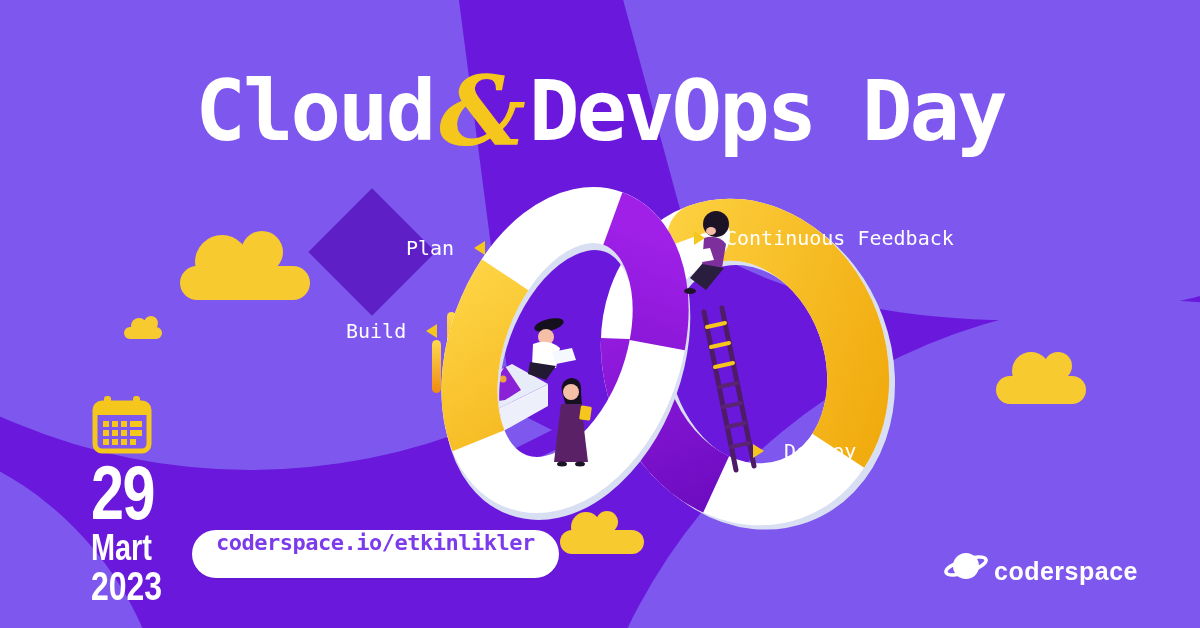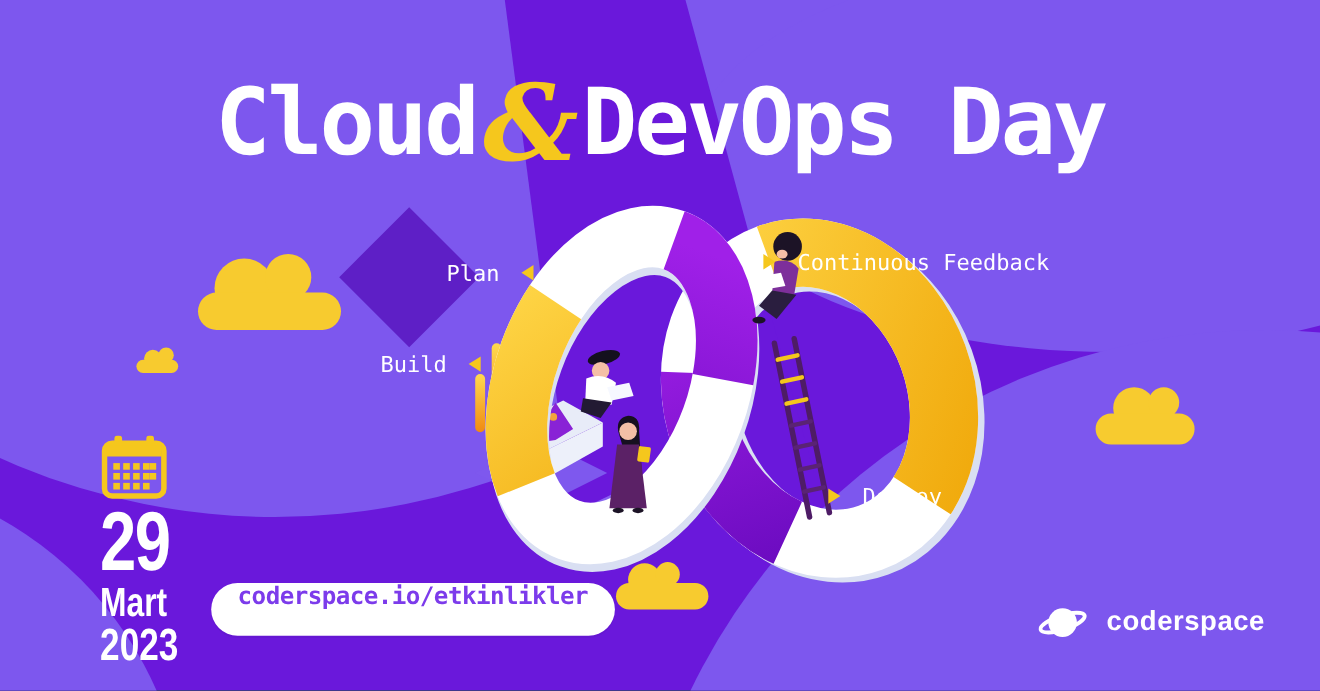--- a/index.html
+++ b/index.html
@@ -34,22 +34,22 @@
   .date-year{font-size:41px;font-weight:bold;letter-spacing:0;line-height:1.0;}
 
   
   .pill{position:absolute;left:192px;top:530px;height:48px;border-radius:26px;
         background:#ffffff;display:flex;align-items:flex-start;padding:0 24px;
         z-index:3;box-shadow:0 2px 0 rgba(0,0,0,.04);}
   .pill span{font-family:"DejaVu Sans Mono",monospace;font-weight:bold;
              font-size:22px;letter-spacing:-.5px;color:#7C3BEB;}
 
   
-  .brand{position:absolute;left:944px;top:544px;display:flex;align-items:center;
-         gap:16px;z-index:3;}
+  .brand{position:absolute;left:944px;top:544px;display:flex;align-items:flex-end;
+         gap:4px;z-index:3;}
   .brand .name{color:#ffffff;font-weight:bold;font-size:25px;letter-spacing:.5px;}
 </style>
 </head>
 <body>
 
 <div class="canvas">
 
   <svg class="layer" width="1200" height="628" viewBox="0 0 1200 628" style="z-index:0">
     <rect x="0" y="0" width="1200" height="628" fill="#6A18DB"></rect>
 

